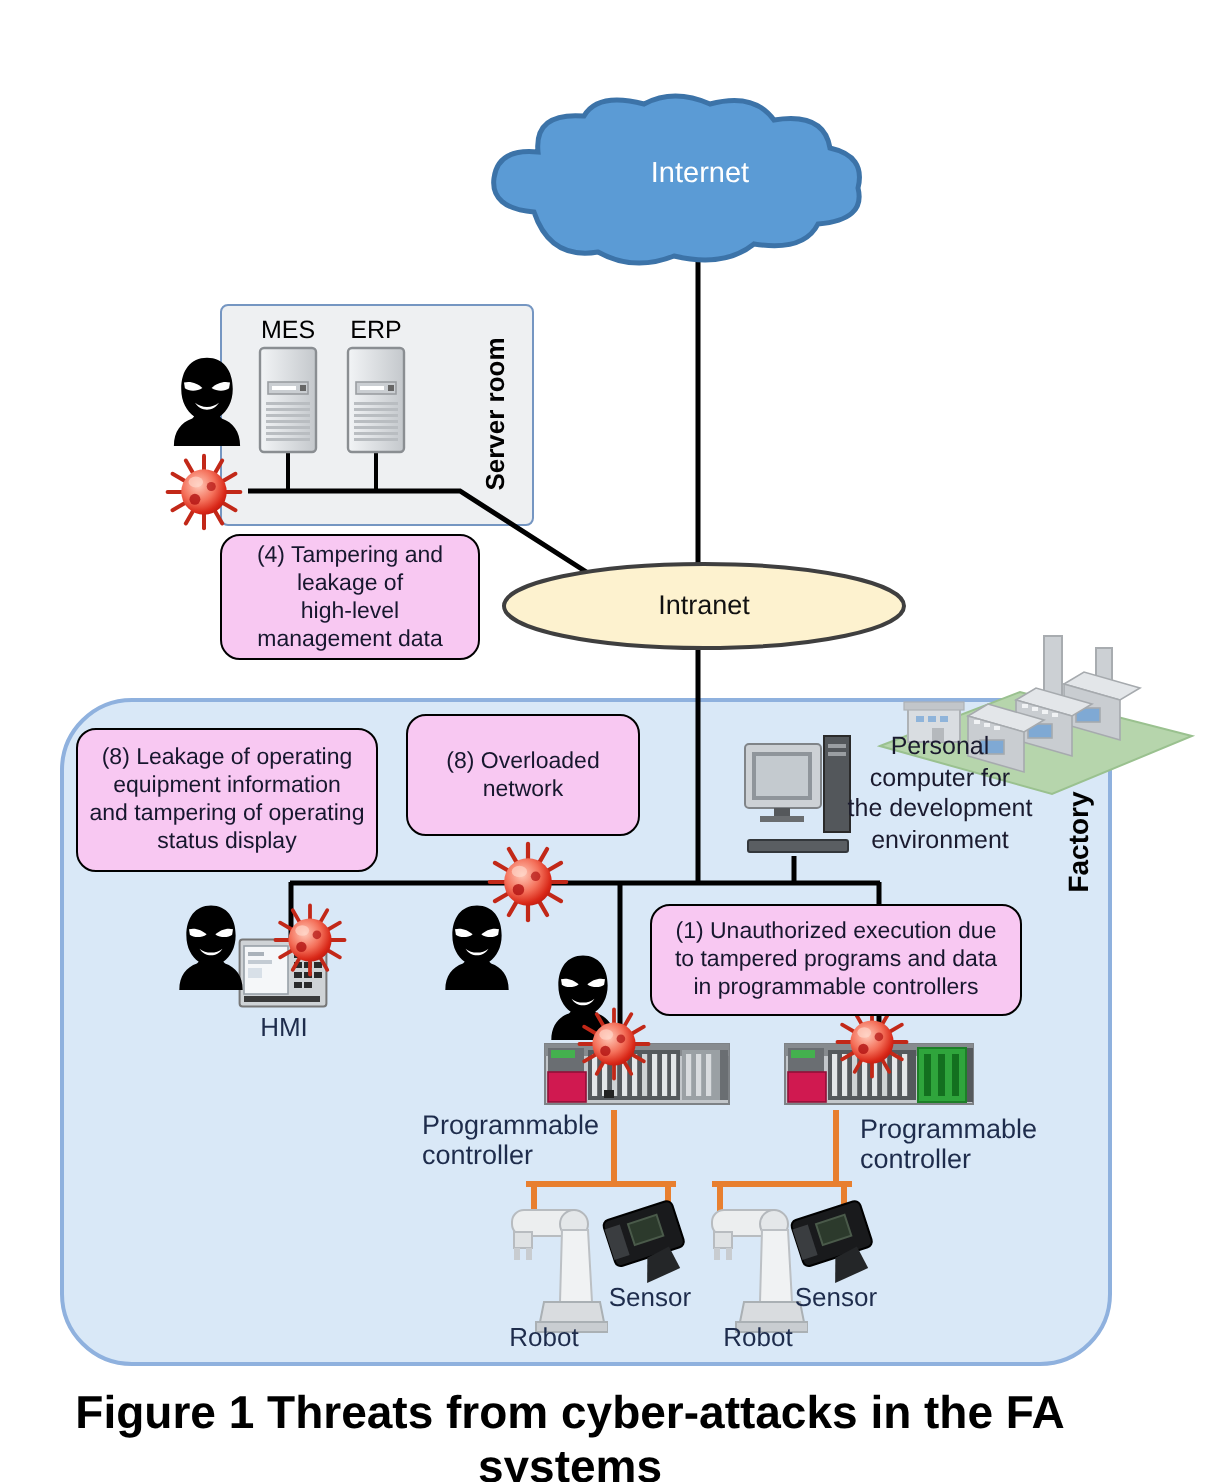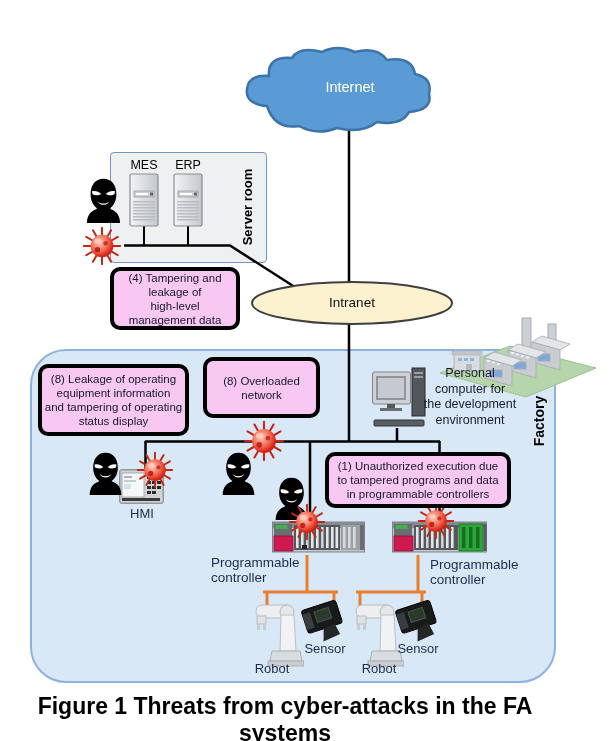--- a/index.html
+++ b/index.html
@@ -1,21 +1,21 @@
 <!DOCTYPE html>
 <html><head>
 <meta charset="utf-8">
 <style>
   html,body{margin:0;padding:0;background:#ffffff;}
   #stage{position:relative;width:611px;height:741px;background:#fff;overflow:hidden;
          font-family:"Liberation Sans",sans-serif;padding-left:36px;}
   .abs{position:absolute;}
   .txt{position:absolute;white-space:pre-line;color:#14142a;}
   .ctr{text-align:center;}
-  .threat-box{position:absolute;background:#f8c8f2;border:4px solid #000000;border-radius:10px;
+  .threat-box{position:absolute;background:#f8c8f2;border:1px solid #000000;border-radius:10px;
               display:flex;align-items:center;justify-content:center;text-align:center;
               font-size:11.5px;line-height:14px;color:#17172e;white-space:pre-line;box-sizing:border-box;}
   .devlabel{font-size:13px;line-height:15px;color:#1e2c4c;}
   .rot{transform:rotate(-90deg);transform-origin:center center;font-weight:bold;color:#000;}
   svg{display:block;}
 </style>
 </head>
 <body>
 
 <div id="stage">

